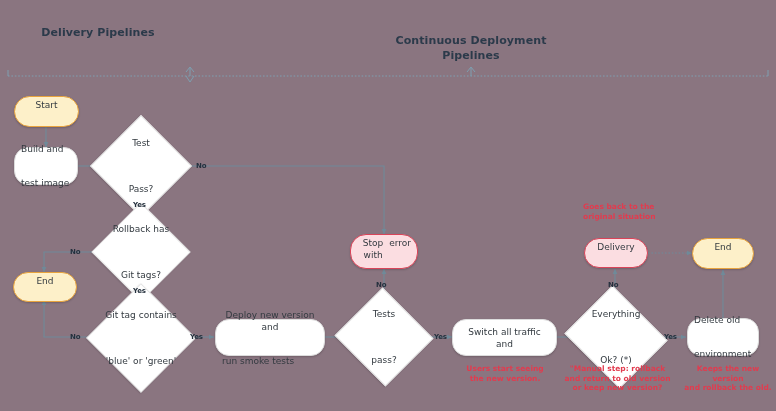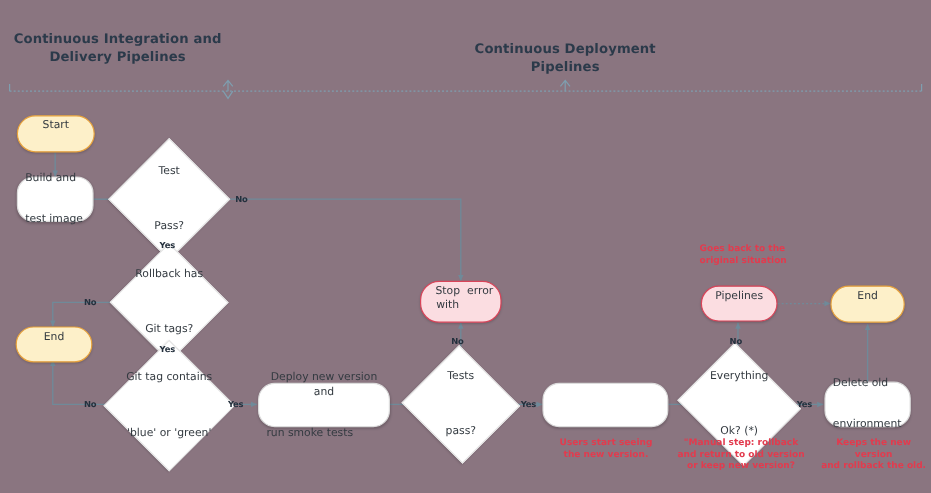--- a/index.html
+++ b/index.html
@@ -102,21 +102,20 @@
   <path d="M615,307 L615,269" stroke="#6f8a99" stroke-width="1.1" fill="none" marker-end="url(#arrow)"></path>
 
   <path d="M652,337 L686,337" stroke="#6f8a99" stroke-width="1.1" fill="none" marker-end="url(#arrow)"></path>
 
   <path d="M723,318 L723,270" stroke="#6f8a99" stroke-width="1.1" fill="none" marker-end="url(#arrow)"></path>
 
   <path d="M648,253 L692,253" stroke="#6f8a99" stroke-width="1" fill="none" stroke-dasharray="1.6 1.8" marker-end="url(#arrow)"></path>
 </svg>
 
 <div class="lane-title" style="left:8px;top:25px;width:180px;">
-  <div>Continuous Integration and</div>
   <div>Delivery Pipelines</div>
 </div>
 <div class="lane-title" style="left:371px;top:33px;width:200px;">
   <div>Continuous Deployment Pipelines</div>
 </div>
 
 <div class="node stadium start-end" style="left:14px;top:96px;width:65px;height:31px;">
   <span>Start</span>
 </div>
 
@@ -165,32 +164,33 @@
 
 <div class="diamond-wrap" style="left:348px;top:303px;width:72px;height:68px;">
   <div class="diamond-shape"></div>
   <div class="diamond-label" style="flex-direction:column;">
     <span>Tests</span>
     <span>pass?</span>
   </div>
 </div>
 
 <div class="node rounded" style="left:452px;top:319px;width:105px;height:37px;flex-direction:column;">
+  <span>Switch all traffic and</span>
 </div>
 
 <div class="diamond-wrap" style="left:577px;top:303px;width:78px;height:68px;">
   <div class="diamond-shape"></div>
   <div class="diamond-label" style="flex-direction:column;">
     <span>Everything</span>
     <span>Ok? (*)</span>
   </div>
 </div>
 
 <div class="node stadium error" style="left:584px;top:238px;width:64px;height:30px;">
-  <span>Pipelines</span>
+  <span>Delivery</span>
 </div>
 
 <div class="node rounded" style="left:687px;top:318px;width:72px;height:38px;flex-direction:column;">
   <span>Delete old</span>
   <span>environment</span>
 </div>
 
 <div class="node stadium start-end" style="left:692px;top:238px;width:62px;height:31px;">
   <span>End</span>
 </div>

